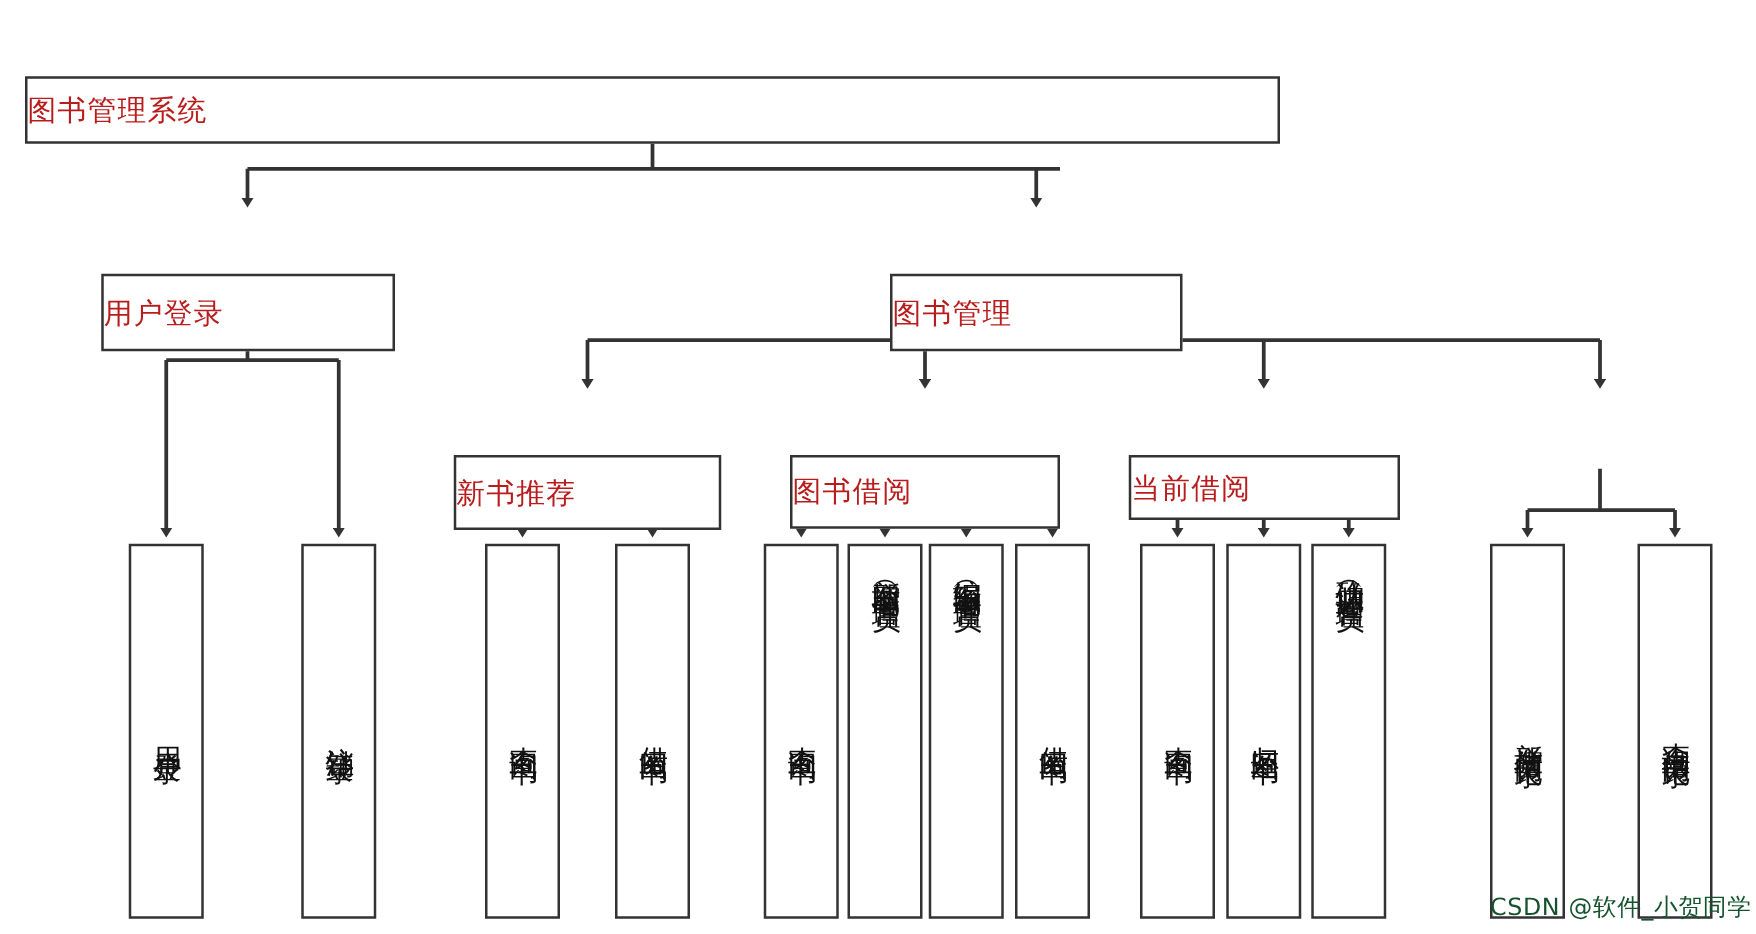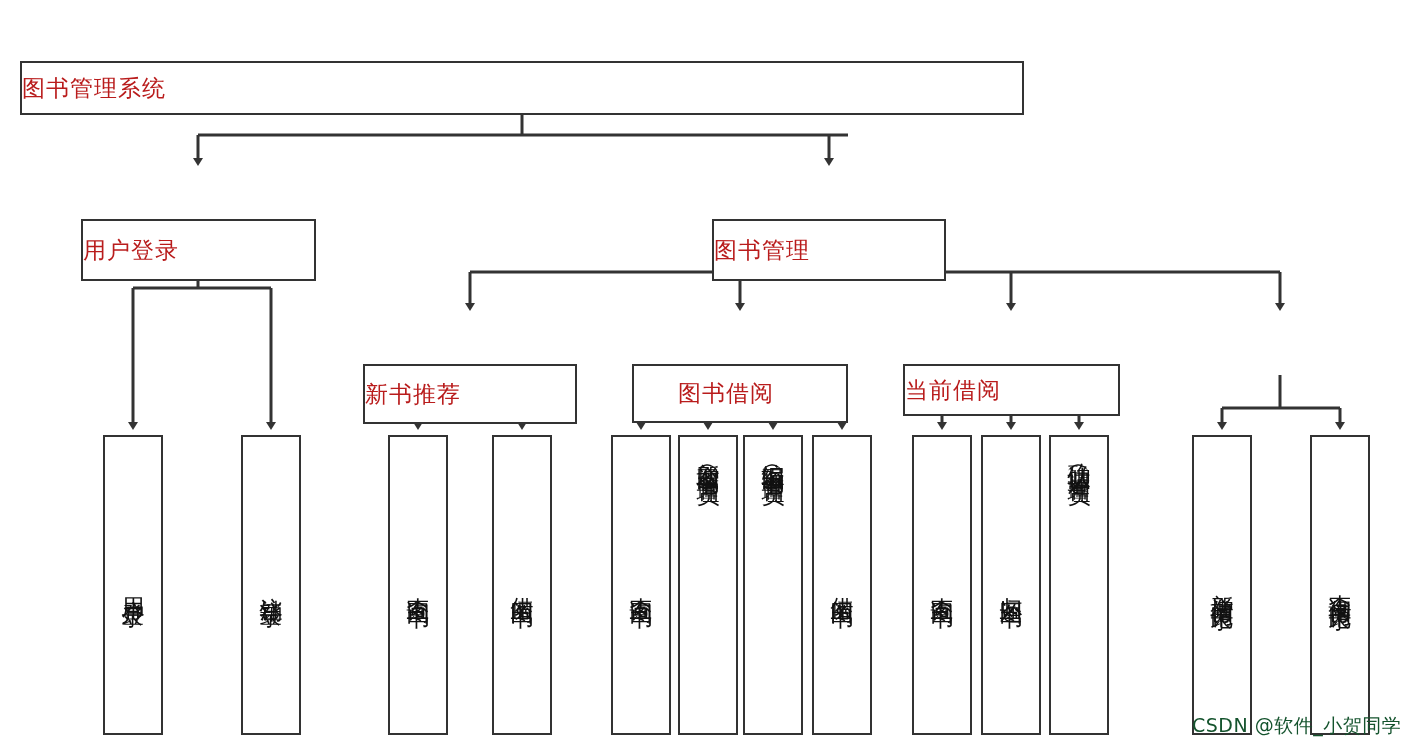--- a/index.html
+++ b/index.html
@@ -134,21 +134,21 @@
   <div class="node horiz" style="left:81px; top:171px; width:235px; height:62px;">
     <span>用户登录</span>
   </div>
   <div class="node horiz" style="left:712px; top:171px; width:234px; height:62px;">
     <span>图书管理</span>
   </div>
 
   <div class="node horiz" style="left:363px; top:316px; width:214px; height:60px;">
     <span>新书推荐</span>
   </div>
-  <div class="node horiz" style="left:632px; top:316px; width:216px; height:59px;padding-left:44px;">
+  <div class="node horiz" style="left:632px; top:316px; width:216px; height:59px;">
     <span>图书借阅</span>
   </div>
   <div class="node horiz" style="left:903px; top:316px; width:217px; height:52px;">
     <span>当前借阅</span>
   </div>
 
   <div class="leaf centered" style="left:103px; top:435px; width:60px; height:300px;">
     <span class="vtext">用户登录</span>
   </div>
   <div class="leaf centered" style="left:241px; top:435px; width:60px; height:300px;">

